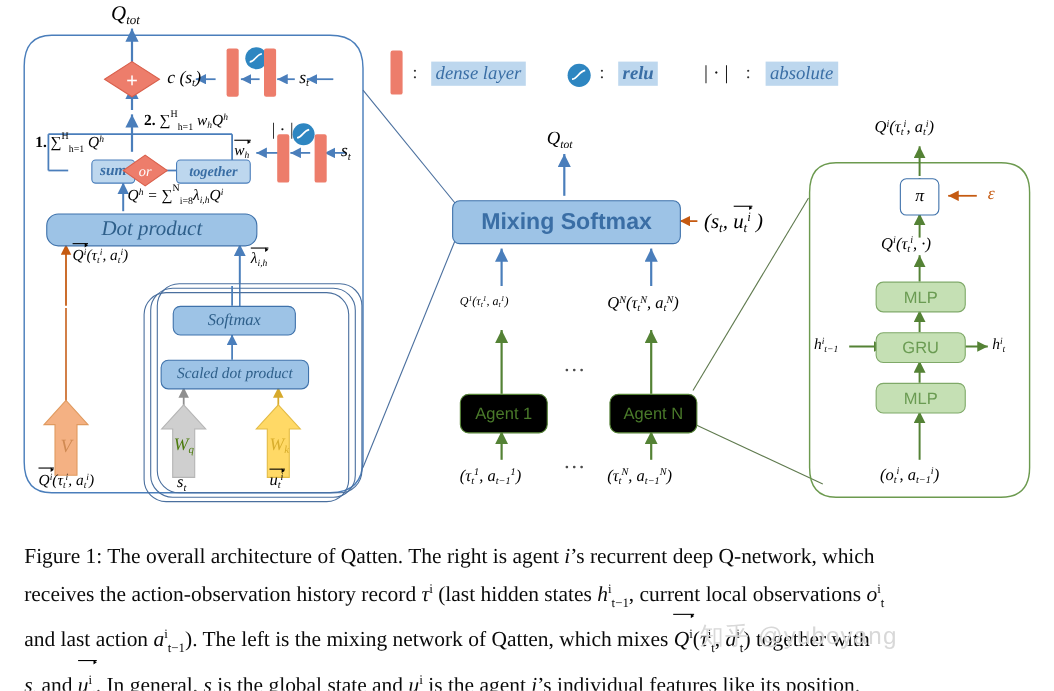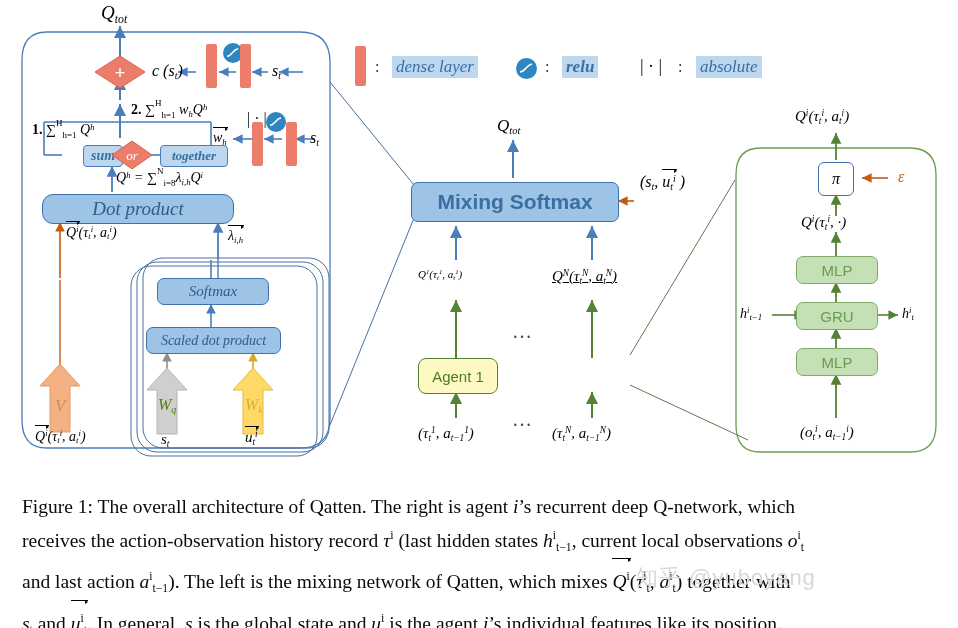--- a/index.html
+++ b/index.html
@@ -22,21 +22,21 @@
     content:"";position:absolute;right:-1px;top:-0.22em;
     border-left:3px solid #000;border-top:2px solid transparent;border-bottom:2px solid transparent;
   }
   
   .bluebox{
     background:#9dc3e6;border:1px solid #3f72ab;border-radius:7px;
     color:#2e5f8a;display:flex;align-items:center;justify-content:center;
     font-style:italic;
   }
   .greenbox{
-    background:#fef9c3;border:1px solid #548235;border-radius:8px;
+    background:#000000;border:1px solid #548235;border-radius:8px;
     color:#4a7a2a;display:flex;align-items:center;justify-content:center;
   }
   .greenbox2{
     background:#c5e0b4;border:1px solid #7fa968;border-radius:7px;
     color:#6a9b52;display:flex;align-items:center;justify-content:center;
   }
   .smallblue{
     background:#bdd7ee;border:1px solid #4a7ebb;border-radius:4px;
     color:#3a6ea5;display:flex;align-items:center;justify-content:center;
     font-style:italic;font-weight:600;
@@ -289,34 +289,35 @@
   <div class="abs math" style="left:245px;top:429px;font-size:15px;">
     <span class="vecbar"><span>u</span><span class="sub">t</span><span class="sup">i</span></span>
   </div>
 
   <div class="abs math" style="left:497px;top:116px;font-size:17px;">
     <span>Q</span><span class="sub">tot</span>
   </div>
 
   <div class="abs bluebox" style="left:411px;top:182px;width:206px;height:38px;font-size:21px;font-style:normal;font-family:'Liberation Sans',sans-serif;font-weight:600;color:#3a6ea5;">Mixing Softmax</div>
 
-  <div class="abs math" style="left:640px;top:173px;font-size:16px;">
+  <div class="abs math" style="left:640px;top:191px;font-size:19px;">
     (<span>s</span><span class="sub">t</span>, <span class="vecbar">u<span class="sub">t</span><span class="sup">i</span></span> )
   </div>
 
   <div class="abs math" style="left:418px;top:268px;font-size:11px;">
     Q<span class="sup">1</span>(τ<span class="sub">t</span><span class="sup">1</span>, a<span class="sub">t</span><span class="sup">1</span>)
   </div>
-  <div class="abs math" style="left:552px;top:268px;font-size:15px;text-decoration:underline;">
+  <div class="abs math" style="left:552px;top:268px;font-size:15px;">
     Q<span class="sup">N</span>(τ<span class="sub">t</span><span class="sup">N</span>, a<span class="sub">t</span><span class="sup">N</span>)
   </div>
 
   <div class="abs" style="left:512px;top:320px;font-size:20px;color:#4b4b4b;letter-spacing:2px;">…</div>
 
   <div class="abs greenbox" style="left:418px;top:358px;width:78px;height:34px;font-size:15px;font-family:'Liberation Sans',sans-serif;">Agent 1</div>
+  <div class="abs greenbox" style="left:554px;top:358px;width:78px;height:34px;font-size:15px;font-family:'Liberation Sans',sans-serif;">Agent N</div>
 
   <div class="abs" style="left:512px;top:408px;font-size:20px;color:#4b4b4b;letter-spacing:2px;">…</div>
 
   <div class="abs math" style="left:418px;top:425px;font-size:15px;text-align:right;">
     (τ<span class="sub">t</span><span class="sup">1</span>, a<span class="sub">t−1</span><span class="sup">1</span>)
   </div>
   <div class="abs math" style="left:552px;top:425px;font-size:15px;">
     (τ<span class="sub">t</span><span class="sup">N</span>, a<span class="sub">t−1</span><span class="sup">N</span>)
   </div>
 

